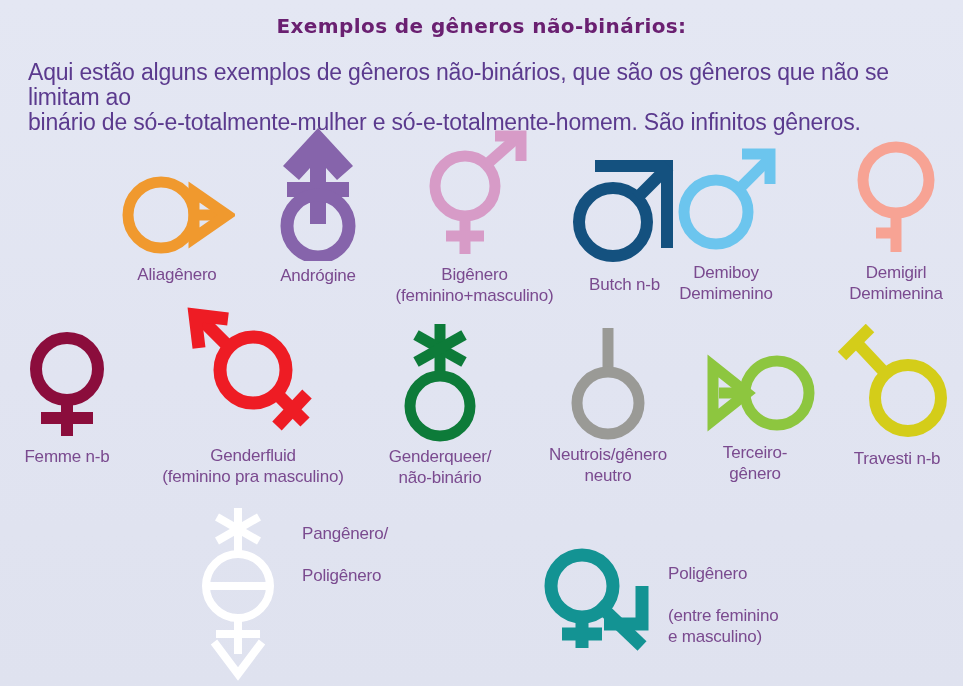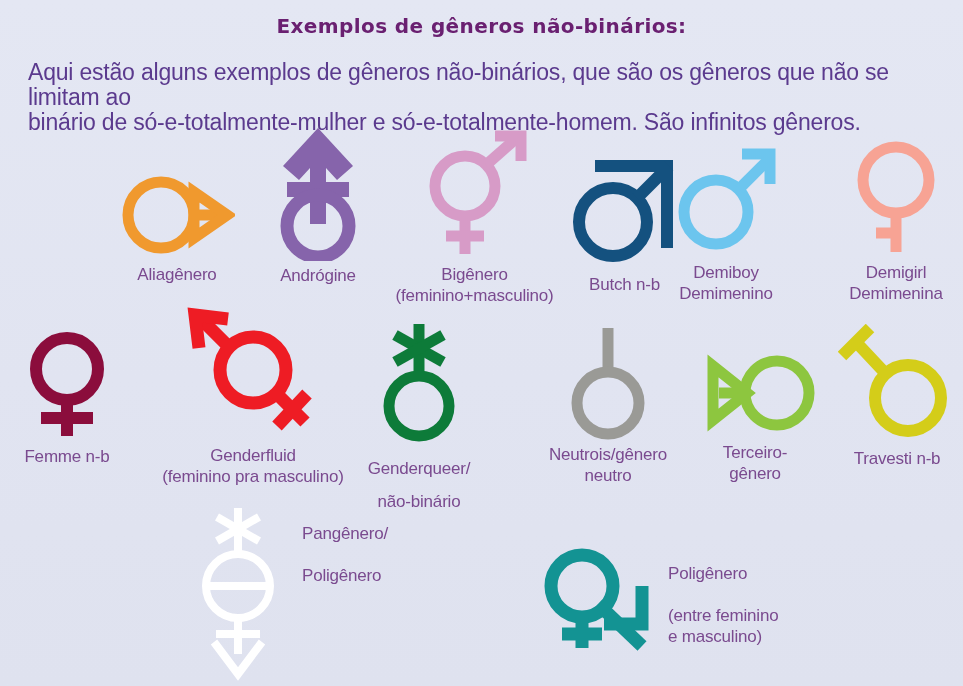--- a/index.html
+++ b/index.html
@@ -201,21 +201,21 @@
           <polyline points="18,42 14,9 47,13"></polyline>
           <line x1="96" y1="88" x2="124" y2="116"></line>
           <line x1="96" y1="120" x2="126" y2="88"></line>
         </g>
       </svg>
     </span>
     <span class="label">Genderfluid</span>
     <span class="label sub">(feminino pra masculino)</span>
   </div>
 
-  <div class="cell" style="left:349px; top:322px; width:140px;gap:12px;">
+  <div class="cell" style="left:370px; top:322px; width:140px;">
     <span class="glyph">
       <svg width="98" height="120" viewBox="0 0 98 120">
         <g stroke="#0d7b39" stroke-width="11" fill="none" stroke-linejoin="miter">
           <line x1="49" y1="2" x2="49" y2="56"></line>
           <line x1="25" y1="13" x2="73" y2="40"></line>
           <line x1="73" y1="13" x2="25" y2="40"></line>
           <circle cx="49" cy="84" r="30"></circle>
         </g>
       </svg>
     </span>

